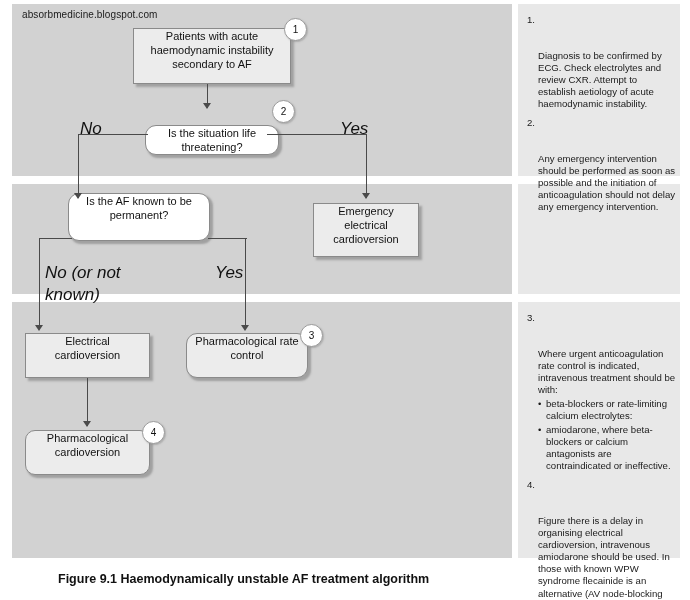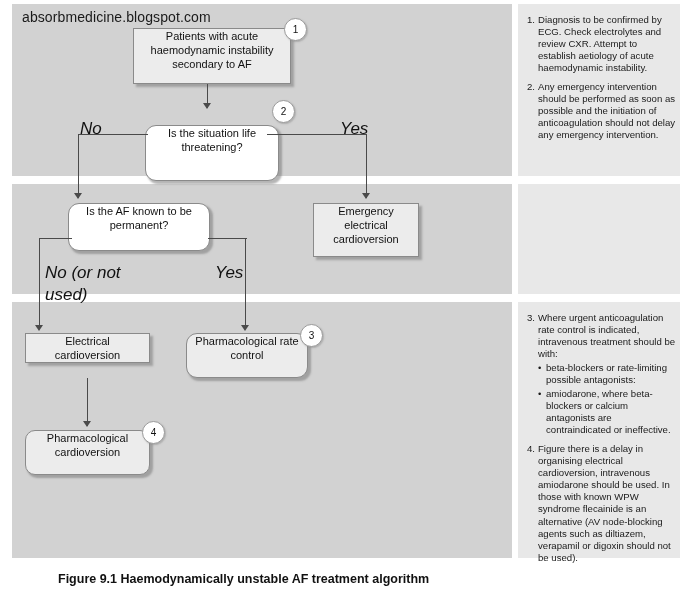--- a/index.html
+++ b/index.html
@@ -19,21 +19,21 @@
   .fp2{top:184px;height:110px;}
   .fp3{top:302px;height:256px;}
 
   .np1{top:4px;height:172px;}
   .np2{top:184px;height:110px;}
   .np3{top:302px;height:256px;}
 
   
   .watermark{
     position:absolute;left:22px;top:9px;
-    font-size:14px;color:#1a1a1a;letter-spacing:.1px;
+    font-size:10px;color:#1a1a1a;letter-spacing:.1px;
     white-space:nowrap;
   }
 
   
   .node{
     position:absolute;box-sizing:border-box;
     display:flex;align-items:flex-start;justify-content:center;
     text-align:center;font-size:11px;line-height:1.28;color:#111;
     border:1px solid #8a8a8a;
     box-shadow:2.5px 2.5px 2px rgba(120,120,120,.55);
@@ -70,21 +70,21 @@
 
   
   .notes{
     position:absolute;left:527px;width:150px;
     font-size:9.6px;line-height:1.255;color:#1a1a1a;
   }
   .notes-top{top:14px;}
   .notes-bot{top:312px;}
   .note{display:flex;margin-bottom:7px;}
   .note-num{width:11px;flex:0 0 11px;}
-  .note-txt{flex:1;text-align:left;}
+  .note-txt{flex:1;text-align:left;margin-top:36px;}
   .bullet{display:flex;margin:0 0 2px 11px;}
   .bullet-dot{width:8px;flex:0 0 8px;}
   .bullet-txt{flex:1;}
 
   
   .caption{
     position:absolute;left:58px;top:572px;
     font-size:12.5px;font-weight:bold;color:#111;white-space:nowrap;
   }
 </style>
@@ -121,72 +121,72 @@
 <div class="arrow" style="left:241px;top:325px;"></div>
 
 <div class="ln v" style="left:87px;top:378px;height:48px;"></div>
 <div class="arrow" style="left:83px;top:421px;"></div>
 
 <div class="node process" style="left:133px;top:28px;width:158px;height:56px;">
   <span>Patients with acute haemodynamic instability secondary to AF</span>
 </div>
 <div class="badge" style="left:284px;top:18px;">1</div>
 
-<div class="node decision" style="left:145px;top:125px;width:134px;height:56px;">
+<div class="node decision" style="left:145px;top:125px;width:134px;height:30px;">
   <span>Is the situation life threatening?</span>
 </div>
 <div class="badge" style="left:272px;top:100px;">2</div>
 
-<div class="node decision" style="left:68px;top:203px;width:142px;height:48px;">
+<div class="node decision" style="left:68px;top:193px;width:142px;height:48px;">
   <span>Is the AF known to be permanent?</span>
 </div>
 
 <div class="node process" style="left:313px;top:203px;width:106px;height:54px;">
   <span>Emergency electrical cardioversion</span>
 </div>
 
-<div class="node process" style="left:25px;top:333px;width:125px;height:30px;">
+<div class="node process" style="left:25px;top:333px;width:125px;height:45px;">
   <span>Electrical cardioversion</span>
 </div>
 
 <div class="node process" style="left:186px;top:333px;width:122px;height:45px;border-radius:11px;">
   <span>Pharmacological rate control</span>
 </div>
 <div class="badge" style="left:300px;top:324px;">3</div>
 
 <div class="node process" style="left:25px;top:430px;width:125px;height:45px;border-radius:10px;">
   <span>Pharmacological cardioversion</span>
 </div>
 <div class="badge" style="left:142px;top:421px;">4</div>
 
 <div class="blabel" style="left:80px;top:118px;">No</div>
 <div class="blabel" style="left:340px;top:118px;">Yes</div>
 <div class="blabel" style="left:45px;top:262px;">No (or not
-used)</div>
+known)</div>
 <div class="blabel" style="left:215px;top:262px;">Yes</div>
 
 <div class="notes notes-top">
   <div class="note">
     <div class="note-num">1.</div>
     <div class="note-txt">Diagnosis to be confirmed by ECG. Check electrolytes and review CXR. Attempt to establish aetiology of acute haemodynamic instability.</div>
   </div>
   <div class="note">
     <div class="note-num">2.</div>
     <div class="note-txt">Any emergency intervention should be performed as soon as possible and the initiation of anticoagulation should not delay any emergency intervention.</div>
   </div>
 </div>
 
 <div class="notes notes-bot">
   <div class="note" style="margin-bottom:2px;">
     <div class="note-num">3.</div>
     <div class="note-txt">Where urgent anticoagulation rate control is indicated, intravenous treatment should be with:</div>
   </div>
   <div class="bullet">
     <div class="bullet-dot">•</div>
-    <div class="bullet-txt">beta-blockers or rate-limiting possible antagonists:</div>
+    <div class="bullet-txt">beta-blockers or rate-limiting calcium electrolytes:</div>
   </div>
   <div class="bullet" style="margin-bottom:7px;">
     <div class="bullet-dot">•</div>
     <div class="bullet-txt">amiodarone, where beta-blockers or calcium antagonists are contraindicated or ineffective.</div>
   </div>
   <div class="note">
     <div class="note-num">4.</div>
     <div class="note-txt">Figure there is a delay in organising electrical cardioversion, intravenous amiodarone should be used. In those with known WPW syndrome flecainide is an alternative (AV node-blocking agents such as diltiazem, verapamil or digoxin should not be used).</div>
   </div>
 </div>

